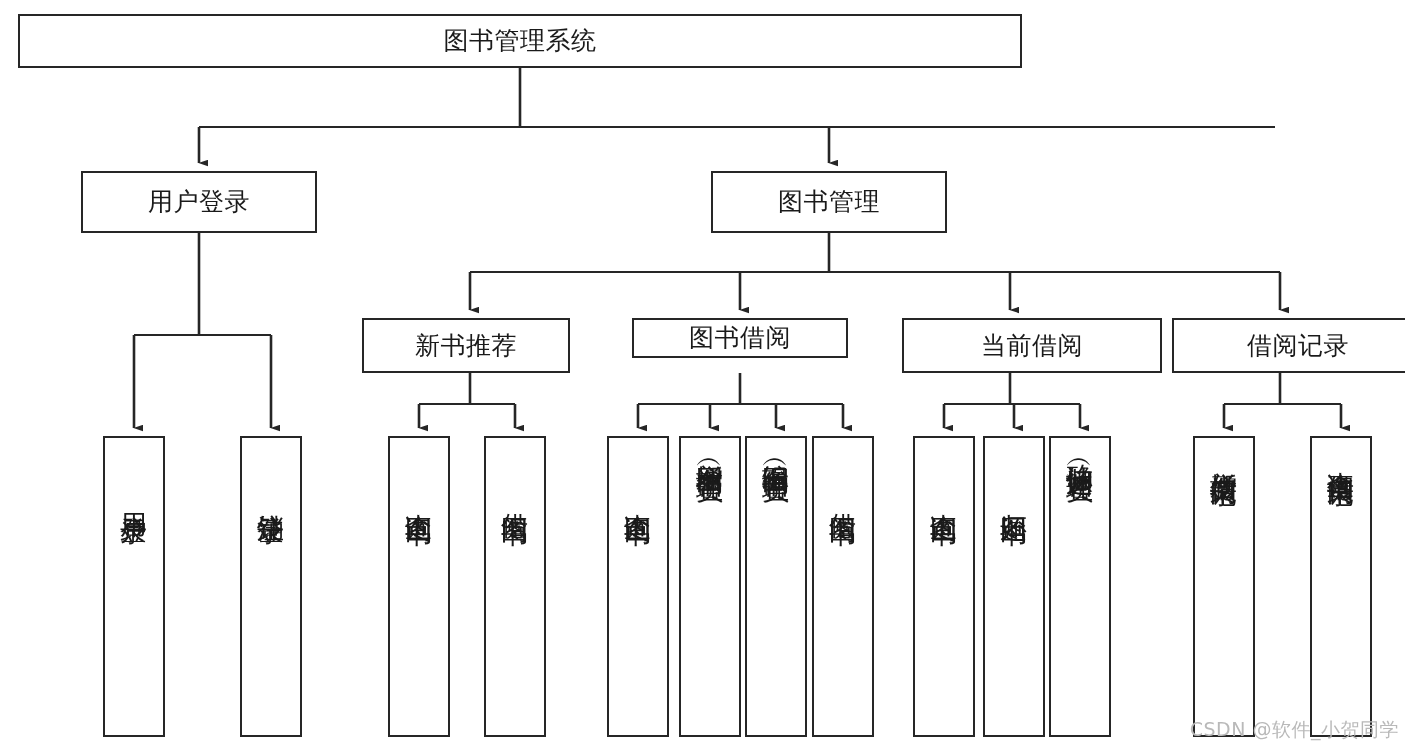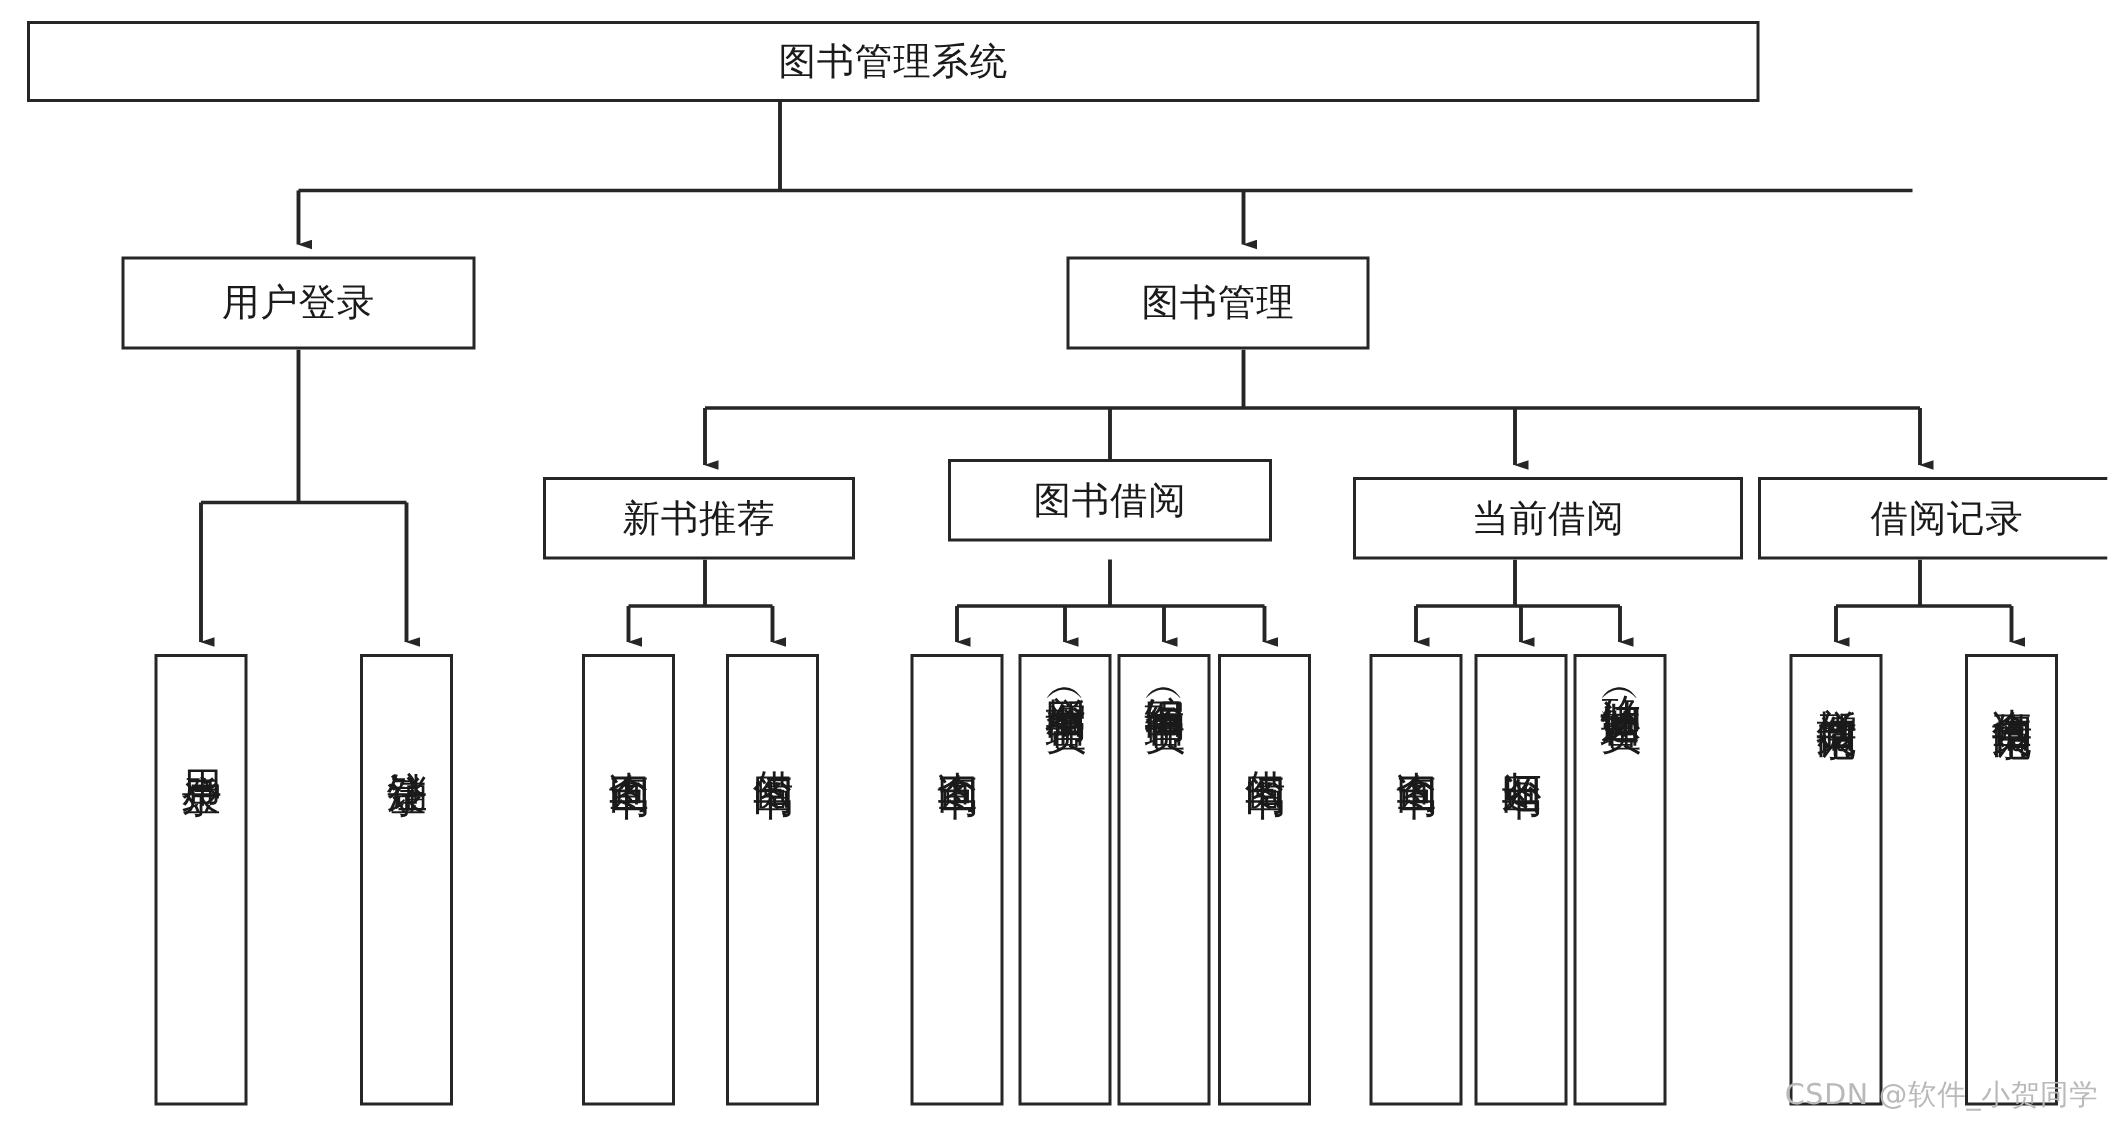--- a/index.html
+++ b/index.html
@@ -124,35 +124,35 @@
       <path d="M1014,404 L1014,428" marker-end="url(#arrowhead)"></path>
       <path d="M1080,404 L1080,428" marker-end="url(#arrowhead)"></path>
 
       <path d="M1280,373 L1280,404"></path>
       <path d="M1224,404 L1341,404" stroke-width="2.2"></path>
       <path d="M1224,404 L1224,428" marker-end="url(#arrowhead)"></path>
       <path d="M1341,404 L1341,428" marker-end="url(#arrowhead)"></path>
     </g>
   </svg>
 
-  <div class="node-box horiz" id="node-root" style="left: 18px; top: 14px; width: 1155px; height: 54px;">
+  <div class="node-box horiz" id="node-root" style="left: 18px; top: 14px; width: 1004px; height: 54px;">
     <span class="node-label">图书管理系统</span>
   </div>
 
   <div class="node-box horiz" id="node-l2-0" style="left: 81px; top: 171px; width: 236px; height: 62px;">
     <span class="node-label">用户登录</span>
   </div>
-  <div class="node-box horiz" id="node-l2-1" style="left: 711px; top: 171px; width: 202px; height: 62px;">
+  <div class="node-box horiz" id="node-l2-1" style="left: 711px; top: 171px; width: 236px; height: 62px;">
     <span class="node-label">图书管理</span>
   </div>
 
   <div class="node-box horiz" id="node-l3-0" style="left: 362px; top: 318px; width: 208px; height: 55px;">
     <span class="node-label">新书推荐</span>
   </div>
-  <div class="node-box horiz" id="node-l3-1" style="left: 632px; top: 306px; width: 216px; height: 55px;">
+  <div class="node-box horiz" id="node-l3-1" style="left: 632px; top: 318px; width: 216px; height: 40px;">
     <span class="node-label">图书借阅</span>
   </div>
   <div class="node-box horiz" id="node-l3-2" style="left: 902px; top: 318px; width: 260px; height: 55px;">
     <span class="node-label">当前借阅</span>
   </div>
   <div class="node-box horiz" id="node-l3-3" style="left: 1172px; top: 318px; width: 252px; height: 55px;">
     <span class="node-label">借阅记录</span>
   </div>
 
   <div class="node-box vert short" id="node-leaf-0" style="left: 103px; top: 436px; width: 62px; height: 301px;">

